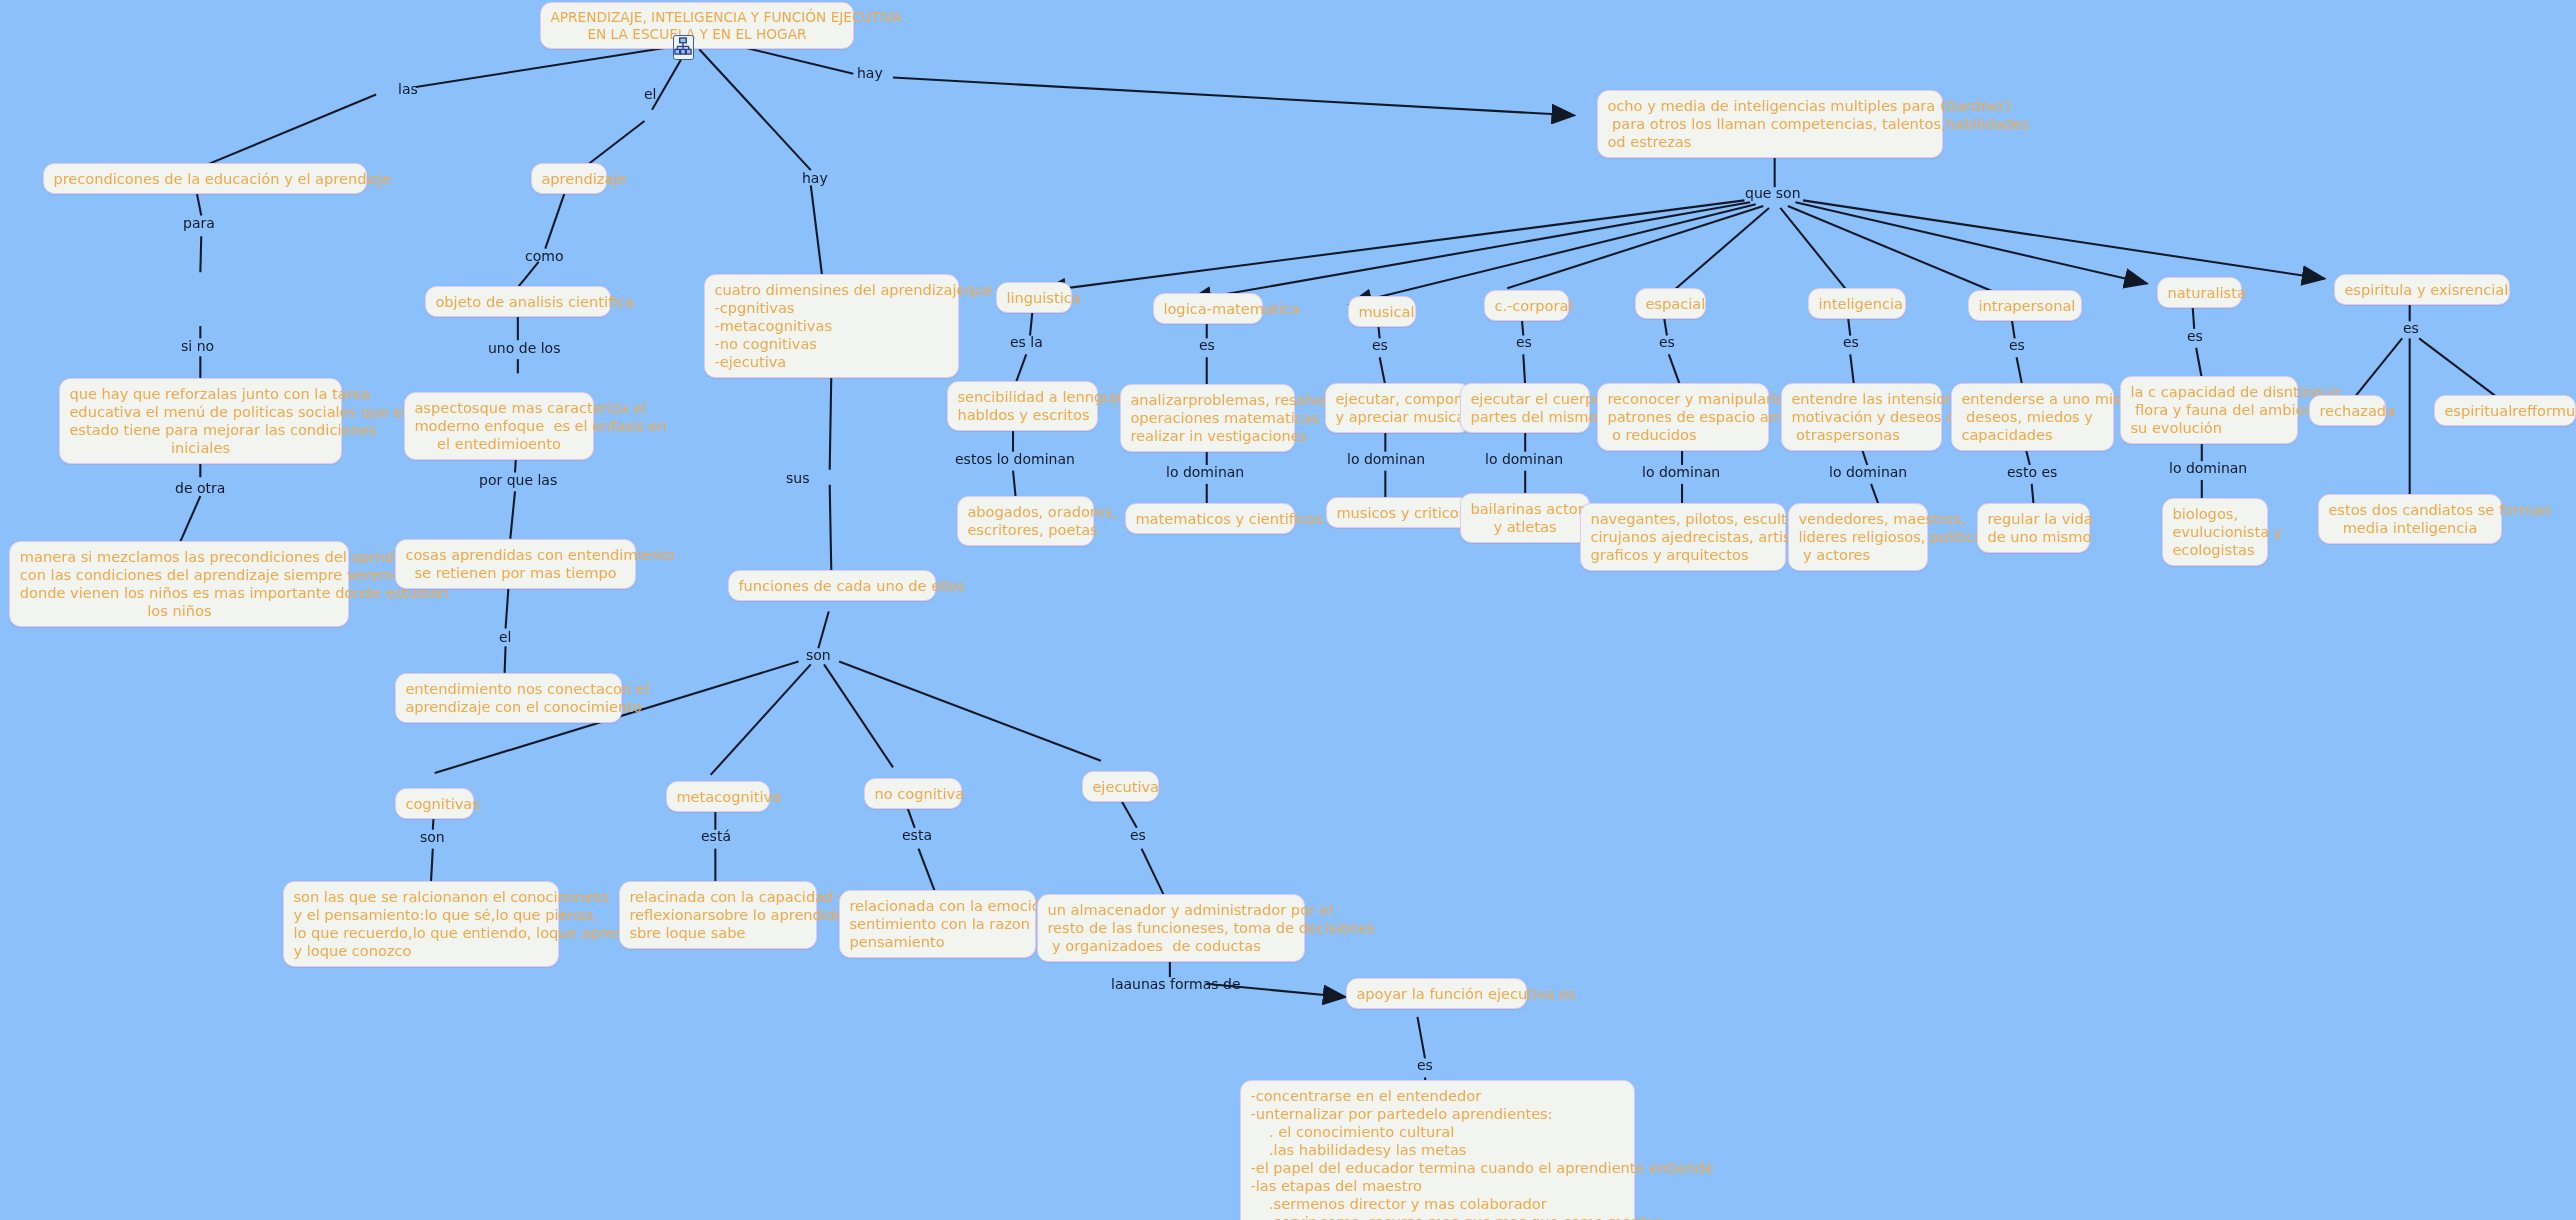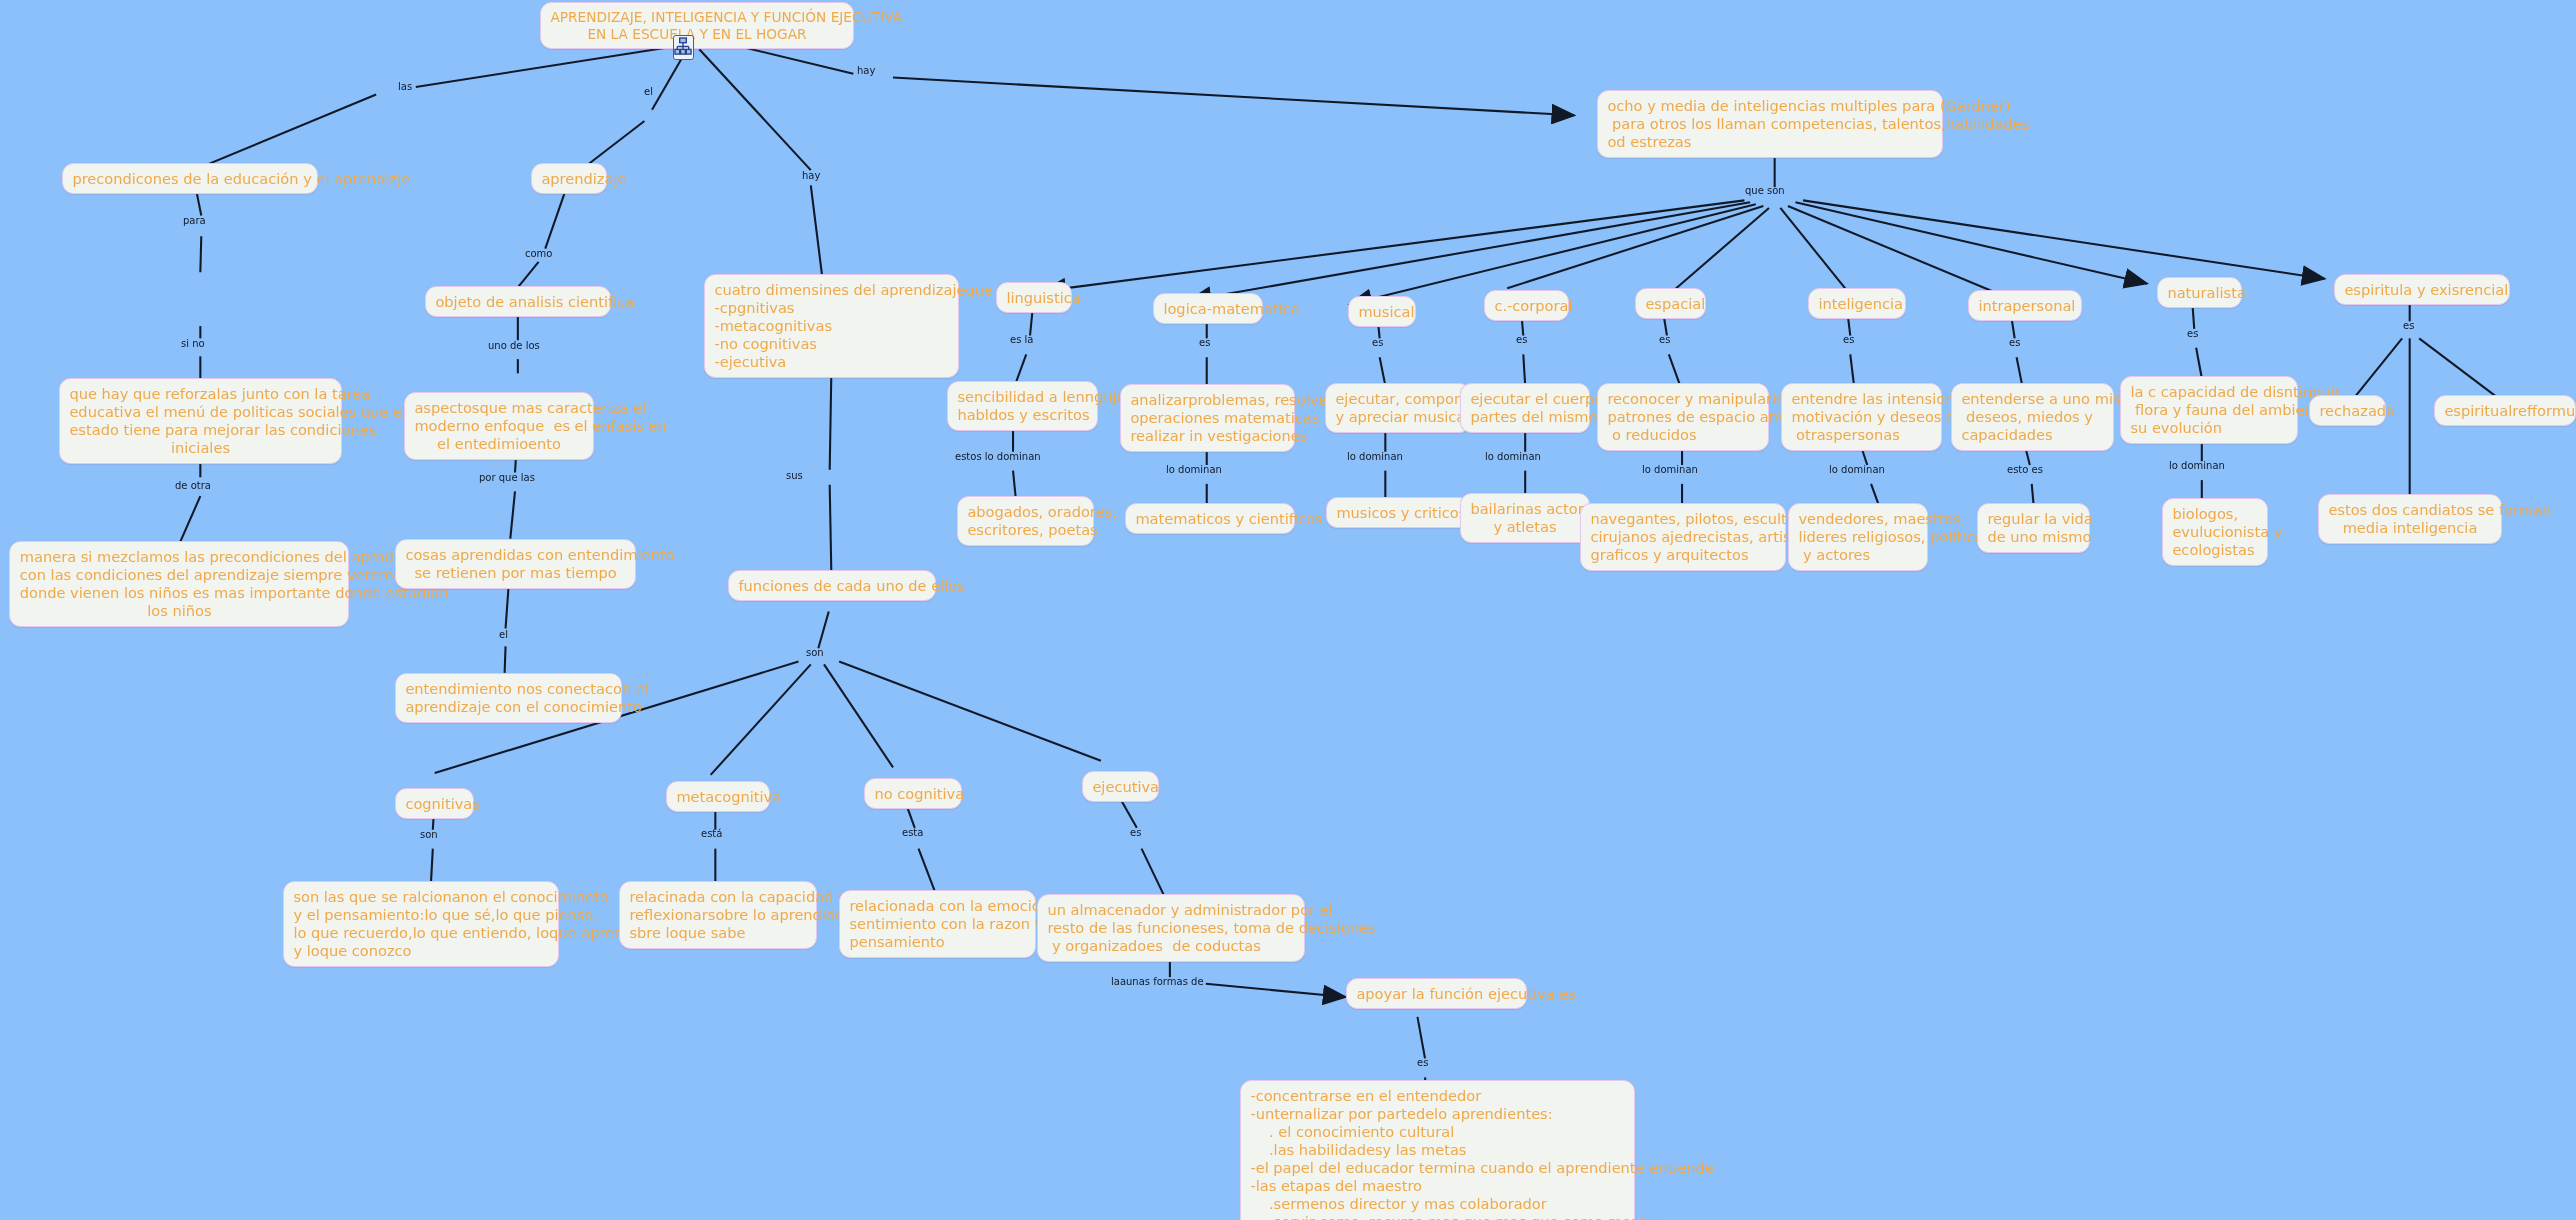--- a/index.html
+++ b/index.html
@@ -22,21 +22,21 @@
     padding:5.7px 9.4px;
     box-sizing:border-box;
     white-space:pre;
     box-shadow:0 0.9px 0.9px rgba(120,110,150,.18);
   }
   .node.c{text-align:center;}
   .node.l{text-align:left;}
   .elabel{
     position:absolute;
     color:#121a2a;
-    font-size:10px;
+    font-size:14px;
     line-height:1;
     white-space:pre;
     background:transparent;
   }
   .title-icon{
     position:absolute;
     width:21px;height:24.6px;
     background:#eef3fb;
     border:1.4px solid #3a5fa8;
     border-radius:2.8px;
@@ -178,21 +178,21 @@
         <g fill="none" stroke="#26408a" stroke-width="1.4">
       <rect x="6" y="2" width="7" height="5" fill="#9fc0ef"></rect>
       <path d="M9.5,7 L9.5,11 M3.5,11 L15.5,11 M3.5,11 L3.5,14 M15.5,11 L15.5,14 M9.5,11 L9.5,14"></path>
       <rect x="1" y="14" width="5" height="5" fill="#9fc0ef"></rect>
       <rect x="7" y="14" width="5" height="5" fill="#9fc0ef"></rect>
       <rect x="13" y="14" width="5" height="5" fill="#9fc0ef"></rect>
     </g>
       </svg>
   </div>
 
-  <div class="node c" style="left:62px;top:163px;width:256px;text-align:right;">precondicones de la educación y el aprendizje</div>
+  <div class="node c" style="left:43px;top:163px;width:324px;text-align:right;">precondicones de la educación y el aprendizje</div>
   <div class="node c" style="left:59px;top:378px;width:283px;">que hay que reforzalas junto con la tarea
 educativa el menú de politicas sociales que el
 estado tiene para mejorar las condiciones
 iniciales</div>
   <div class="node c" style="left:9.4px;top:541px;width:340px;">manera si mezclamos las precondiciones del aprndizaje
 con las condiciones del aprendizaje siempre veremos
 donde vienen los niños es mas importante donde estudian
 los niños</div>
 
   <div class="node c" style="left:531px;top:163px;width:76px;">aprendizaje</div>

